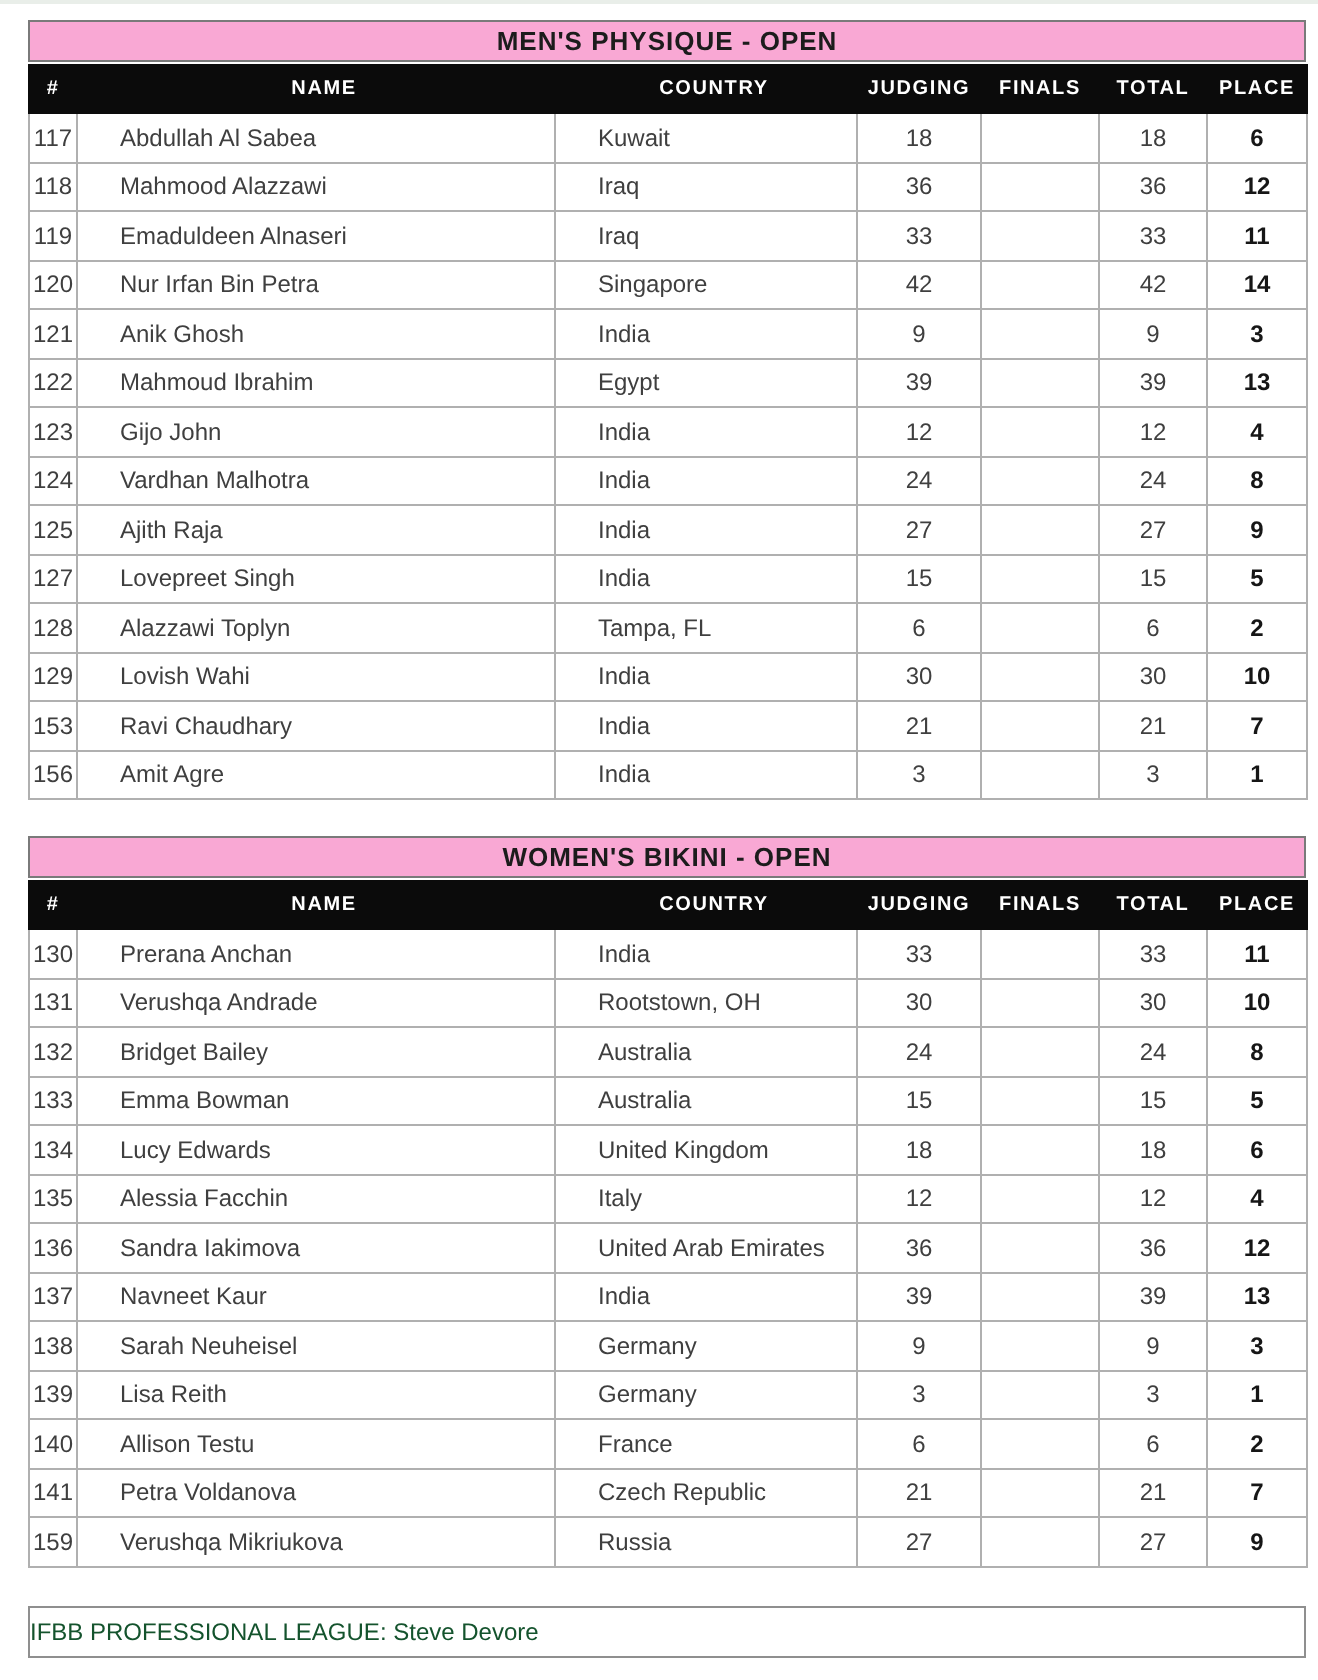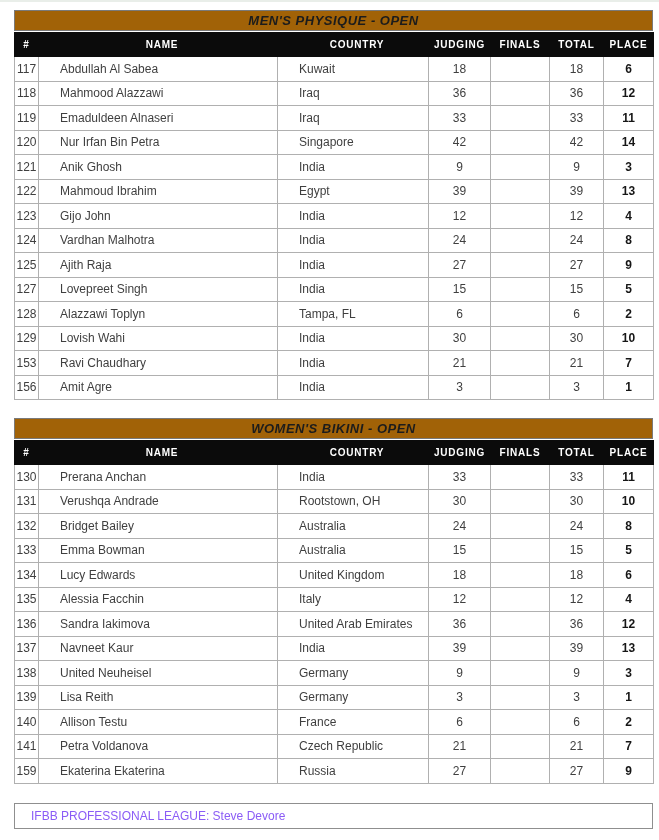--- a/index.html
+++ b/index.html
@@ -15,27 +15,26 @@
   }
   .page {
     padding: 8px 0 0 14px;
     width: 659px;
   }
   .table-block { width: 639px; }
   .table-block + .table-block { margin-top: 18px; }
 
   .title-bar {
     height: 21px; width: 100%;
-    background: #a16207;
+    background: #f9a8d4;
     border: 1px solid #7a7a7a;
     display: flex; align-items: center; justify-content: center;
     font-size: 13px; font-weight: bold;
     letter-spacing: 0.5px;
     color: #1c1c1c;
-    font-style: italic;
   }
 
   table {
     width: 100%;
     border-collapse: collapse;
     table-layout: fixed;
     border: 1px solid #4a4a4a;
     margin-top: 1px;
   }
   col.c-num     { width: 24px; }
@@ -72,23 +71,23 @@
   tbody td.al { text-align: left; padding-left: 21px; }
   tbody td.place { font-weight: bold; color: #161616; }
 
   .footer-bar {
     margin-top: 19px;
     width: 639px;
     height: 26px;
     border: 1px solid #8f8f8f;
     background: #ffffff;
     display: flex; align-items: center;
-    padding-left: 16px;
+    padding-left: 0;
     font-size: 12px;
-    color: #8b5cf6;
+    color: #14532d;
   }
 </style>
 </head>
 <body>
 
 <div class="top-edge"></div>
 
 <div class="page">
 
   <section class="table-block">
@@ -359,21 +358,21 @@
             <td class="al">Navneet Kaur</td>
             <td class="al">India</td>
             <td>39</td>
             <td></td>
             <td>39</td>
             <td class="place">13</td>
           </tr>
 
           <tr>
             <td>138</td>
-            <td class="al">United Neuheisel</td>
+            <td class="al">Sarah Neuheisel</td>
             <td class="al">Germany</td>
             <td>9</td>
             <td></td>
             <td>9</td>
             <td class="place">3</td>
           </tr>
 
           <tr>
             <td>139</td>
             <td class="al">Lisa Reith</td>
@@ -399,21 +398,21 @@
             <td class="al">Petra Voldanova</td>
             <td class="al">Czech Republic</td>
             <td>21</td>
             <td></td>
             <td>21</td>
             <td class="place">7</td>
           </tr>
 
           <tr>
             <td>159</td>
-            <td class="al">Ekaterina Ekaterina</td>
+            <td class="al">Verushqa Mikriukova</td>
             <td class="al">Russia</td>
             <td>27</td>
             <td></td>
             <td>27</td>
             <td class="place">9</td>
           </tr>
         </tbody>
     </table>
   </section>
 

